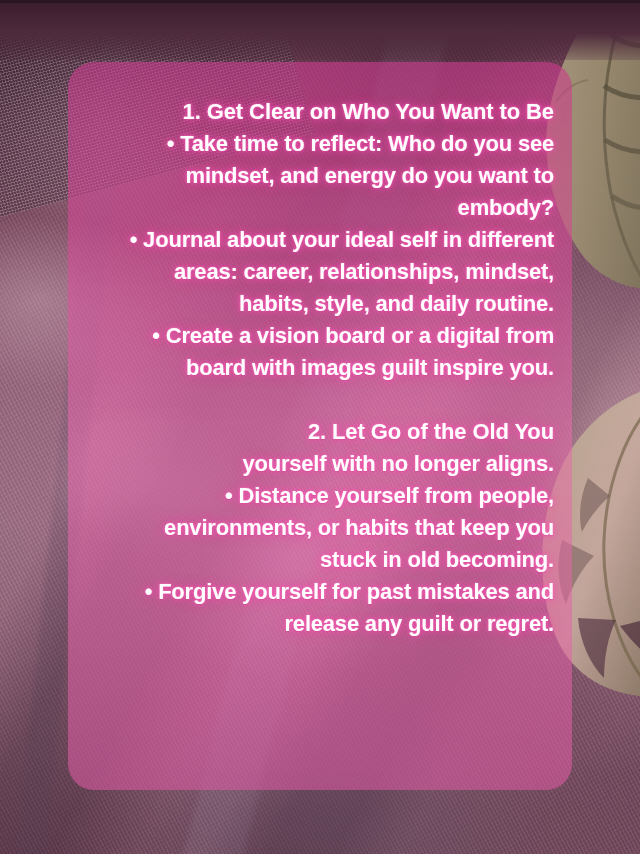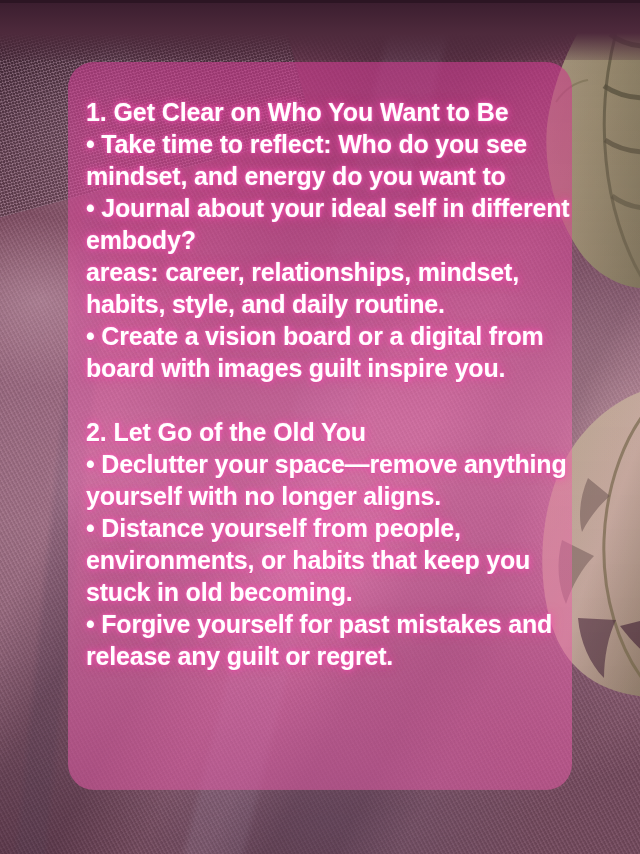--- a/index.html
+++ b/index.html
@@ -164,24 +164,24 @@
     padding: 34px 18px 0 18px;
     overflow: hidden;
   }
   .card-inner {
     position: relative;
     z-index: 2;
   }
 
   
   .line {
-    text-align: left;
+    text-align: right;
     color: #ffffff;
     font-weight: 700;
-    font-size: 25px;
+    font-size: 22px;
     line-height: 32px;
     letter-spacing: -0.2px;
     white-space: nowrap;
     text-shadow:
       0 0 2px rgba(255,120,200,0.95),
       0 0 6px rgba(255,80,180,0.85),
       0 0 12px rgba(255,60,170,0.55),
       0 1px 1px rgba(150,20,90,0.40);
   }
   .line.heading {
@@ -243,31 +243,30 @@
   <div class="bg-grade2"></div>
   <div class="bg-topband"></div>
   <div class="bg-topline"></div>
 
   <div class="card">
     <div class="card-inner">
 
       <div class="line heading">1. Get Clear on Who You Want to Be</div>
       <div class="line">• Take time to reflect: Who do you see</div>
       <div class="line">mindset, and energy do you want to</div>
+      <div class="line">embody?</div>
       <div class="line">• Journal about your ideal self in different</div>
-      <div class="line">embody?</div>
       <div class="line">areas: career, relationships, mindset,</div>
       <div class="line">habits, style, and daily routine.</div>
       <div class="line">• Create a vision board or a digital from</div>
       <div class="line">board with images guilt inspire you.</div>
 
       <div class="spacer"></div>
 
       <div class="line heading">2. Let Go of the Old You</div>
-      <div class="line">• Declutter your space—remove anything</div>
       <div class="line">yourself with no longer aligns.</div>
       <div class="line">• Distance yourself from people,</div>
       <div class="line">environments, or habits that keep you</div>
       <div class="line">stuck in old becoming.</div>
       <div class="line">• Forgive yourself for past mistakes and</div>
       <div class="line">release any guilt or regret.</div>
 
     </div>
   </div>
 

